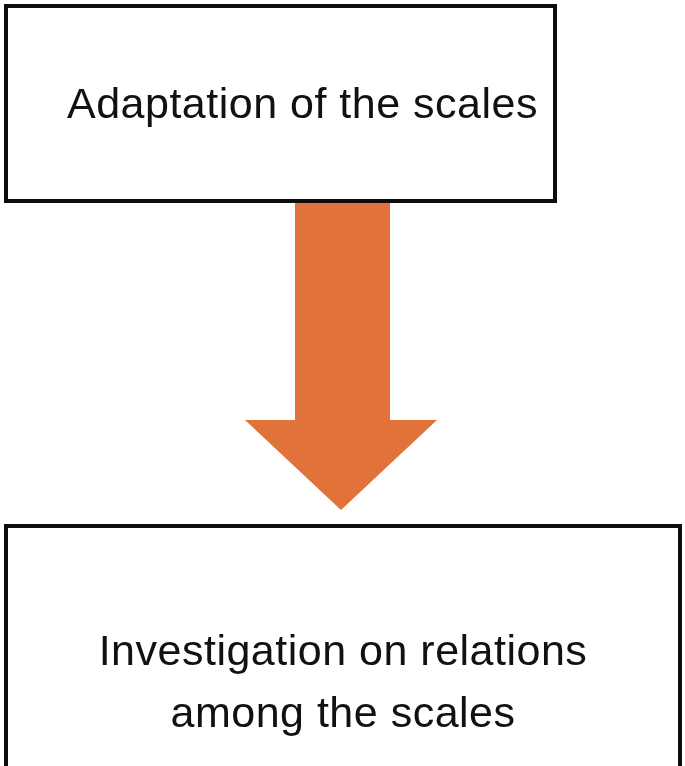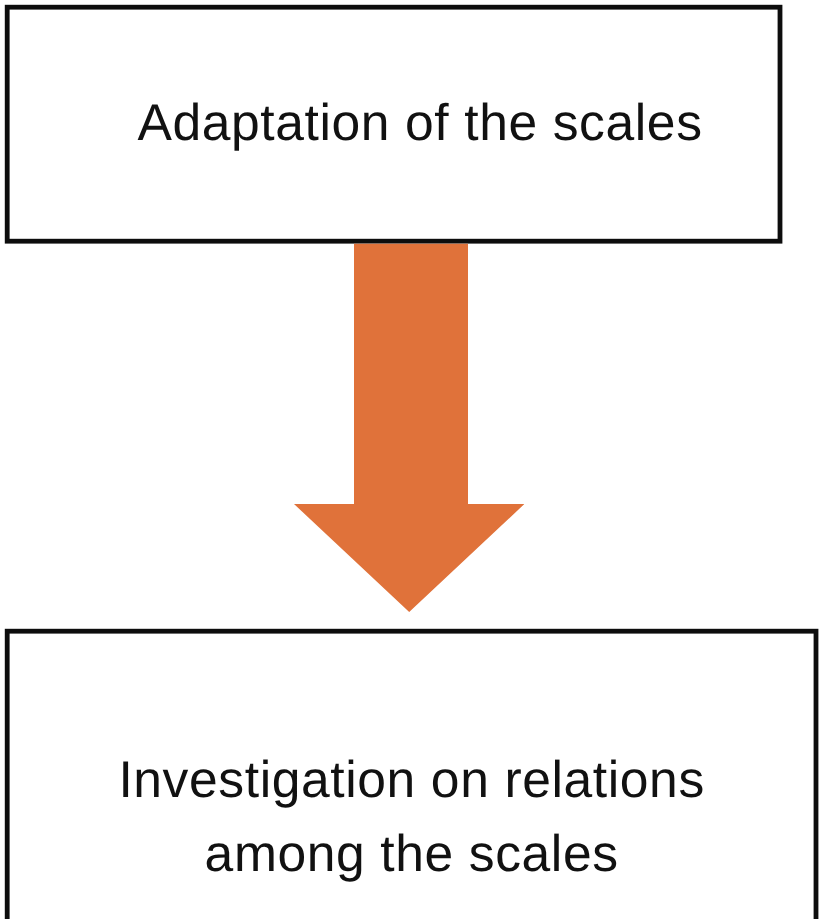--- a/index.html
+++ b/index.html
@@ -20,21 +20,21 @@
     box-sizing: border-box;
     background: #ffffff;
     border: 4px solid #0d0d0d;
     display: flex;
     align-items: center;
     justify-content: center;
   }
   .top-box {
     left: 4px;
     top: 4px;
-    width: 648px;
+    width: 553px;
     height: 199px;
     padding-left: 44px;
   }
   .bottom-box {
     left: 4px;
     top: 524px;
     width: 678px;
     height: 315px;
     align-items: center;
   }

